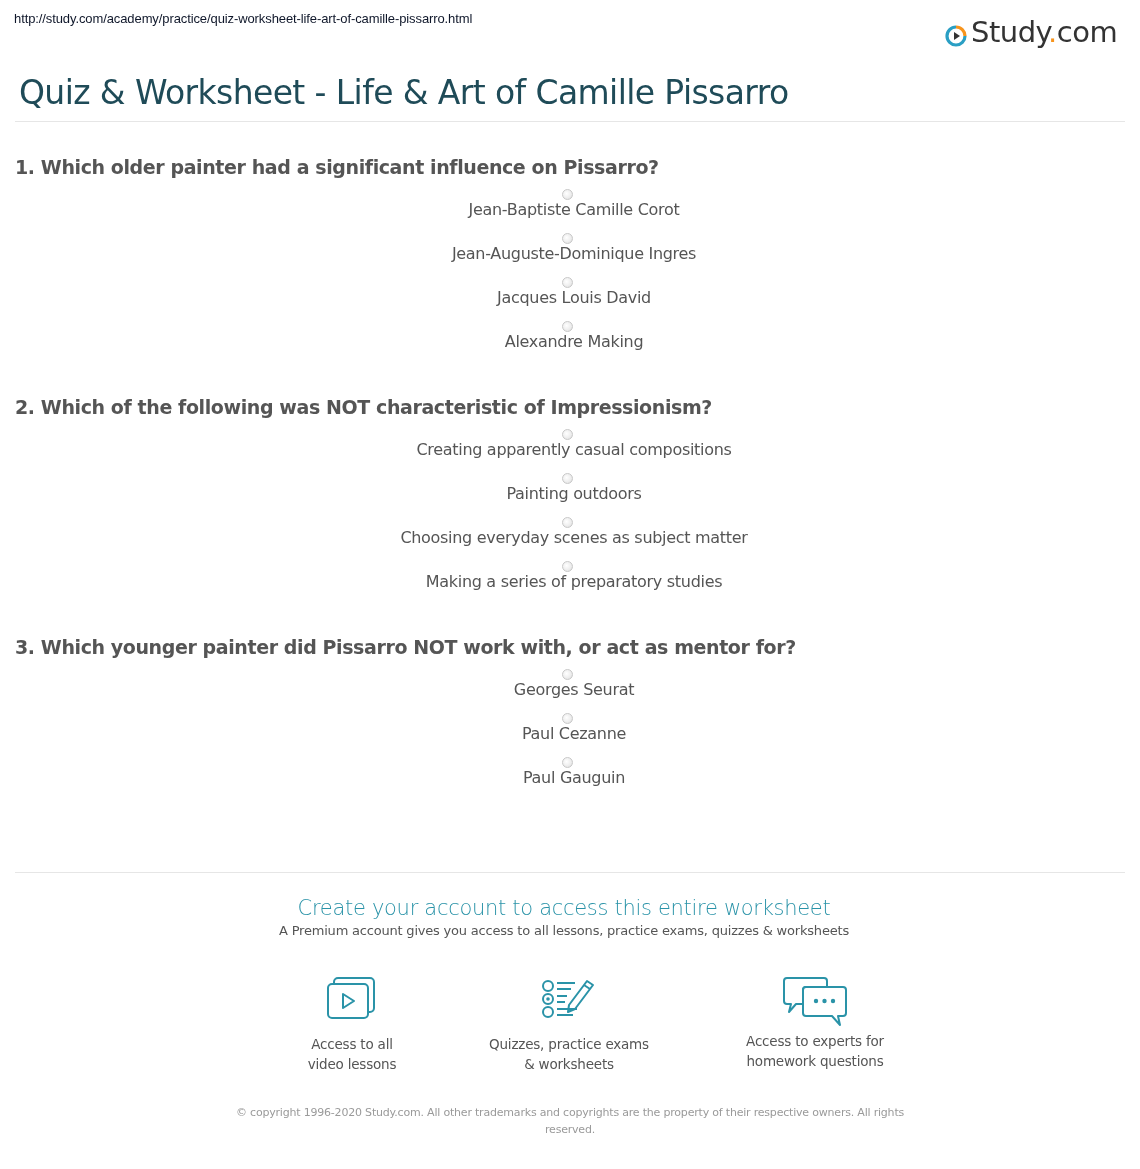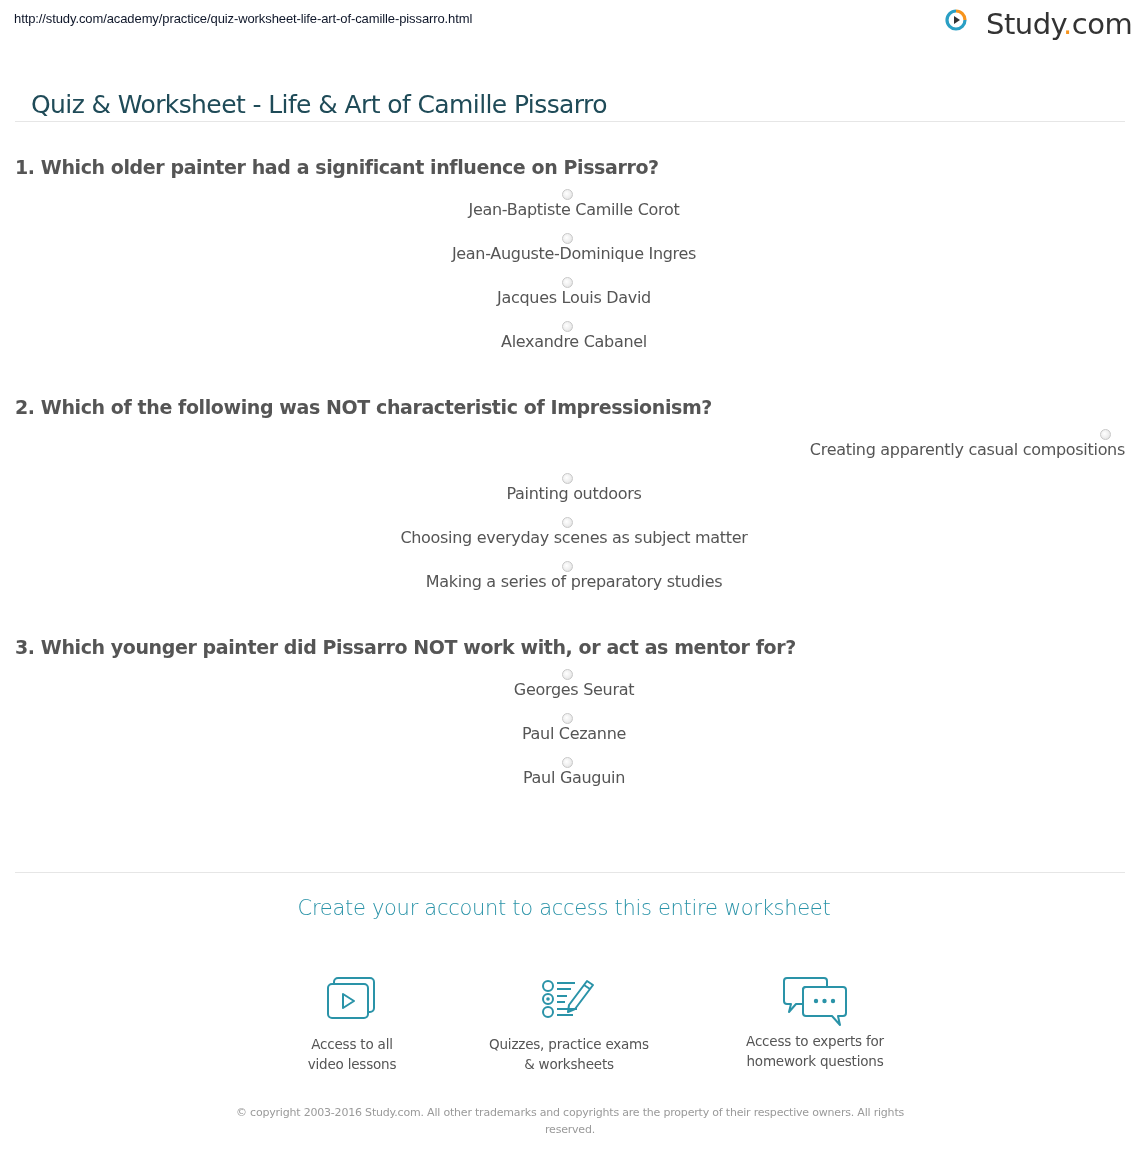--- a/index.html
+++ b/index.html
@@ -10,33 +10,33 @@
     font-family: "Liberation Sans", "DejaVu Sans", sans-serif;
     color: #555555;
     overflow: hidden;
   }
   .url {
     position: absolute; left: 14px; top: 11px;
     font-size: 13px; color: #0f172a;
     letter-spacing: -0.1px;
   }
   .logo {
-    position: absolute; left: 944px; top: 8px;
-    display: flex; align-items: flex-start; gap: 15px;
+    position: absolute; left: 944px; top: 16px;
+    display: flex; align-items: flex-end;
   }
   .logo-mark { width: 24px; height: 24px; margin-right: 3px; }
   .logo-text {
     font-size: 29px; color: #333333; font-weight: 400; letter-spacing: -0.5px;
     font-family: "DejaVu Sans", sans-serif;
     line-height: 32px;
   }
   .logo-dot { color: #f7941d; }
   .title {
     position: absolute; left: 15px; top: 68px;
-    font-size: 25px; color: #1f4b58; margin: 16px; font-weight: 400;
+    font-size: 33px; color: #1f4b58; margin: 4px; font-weight: 400;
     font-family: "DejaVu Sans", sans-serif;
     letter-spacing: -0.6px;
     line-height: 42px;
   }
   .divider {
     position: absolute; left: 15px; right: 15px; height: 1px; background: #e6e6e6;
   }
   .question {
     position: absolute; left: 15px; width: 1110px;
   }
@@ -121,27 +121,27 @@
   <div class="opt">
     <span class="radio"></span>
     <span class="opt-label">Jean-Auguste-Dominique Ingres</span>
   </div>
   <div class="opt">
     <span class="radio"></span>
     <span class="opt-label">Jacques Louis David</span>
   </div>
   <div class="opt">
     <span class="radio"></span>
-    <span class="opt-label">Alexandre Cabanel</span>
+    <span class="opt-label">Alexandre Making</span>
   </div>
 </div>
 
 <div class="question" style="top:395px;">
   <p class="q-text">2. Which of the following was NOT characteristic of Impressionism?</p>
-  <div class="opt" style="margin-top:10px;align-items:flex-end;">
+  <div class="opt" style="margin-top:10px;">
     <span class="radio"></span>
     <span class="opt-label">Creating apparently casual compositions</span>
   </div>
   <div class="opt">
     <span class="radio"></span>
     <span class="opt-label">Painting outdoors</span>
   </div>
   <div class="opt">
     <span class="radio"></span>
     <span class="opt-label">Choosing everyday scenes as subject matter</span>
@@ -165,20 +165,21 @@
   <div class="opt">
     <span class="radio"></span>
     <span class="opt-label">Paul Gauguin</span>
   </div>
 </div>
 
 <div class="divider" style="top:872px;"></div>
 
 <div class="cta">
   <a class="cta-title">Create your account to access this entire worksheet</a>
+  <div class="cta-sub">A Premium account gives you access to all lessons, practice exams, quizzes &amp; worksheets</div>
 </div>
 
 <div class="features">
   <div class="feature" style="left:252px;">
     <svg width="52" height="46" viewBox="0 0 52 46">
       <rect x="8" y="3" width="40" height="34" rx="4" fill="#ffffff" stroke="#2a93a8" stroke-width="2"></rect>
       <rect x="2" y="9" width="40" height="34" rx="4" fill="#ffffff" stroke="#2a93a8" stroke-width="2"></rect>
       <path d="M17 19 L28 26 L17 33 Z" fill="none" stroke="#2a93a8" stroke-width="2" stroke-linejoin="round"></path>
     </svg>
     <div class="feature-label">
@@ -216,13 +217,13 @@
       <circle cx="42.5" cy="26" r="2.2" fill="#2a93a8"></circle>
       <circle cx="51" cy="26" r="2.2" fill="#2a93a8"></circle>
     </svg>
     <div class="feature-label" style="margin-top:4px;">
       <div>Access to experts for</div>
       <div>homework questions</div>
     </div>
   </div>
 </div>
 
-<div class="copyright">© copyright 2003-2016 Study.com. All other trademarks and copyrights are the property of their respective owners. All rights reserved.</div>
+<div class="copyright">© copyright 1996-2020 Study.com. All other trademarks and copyrights are the property of their respective owners. All rights reserved.</div>
 
 </body></html>

